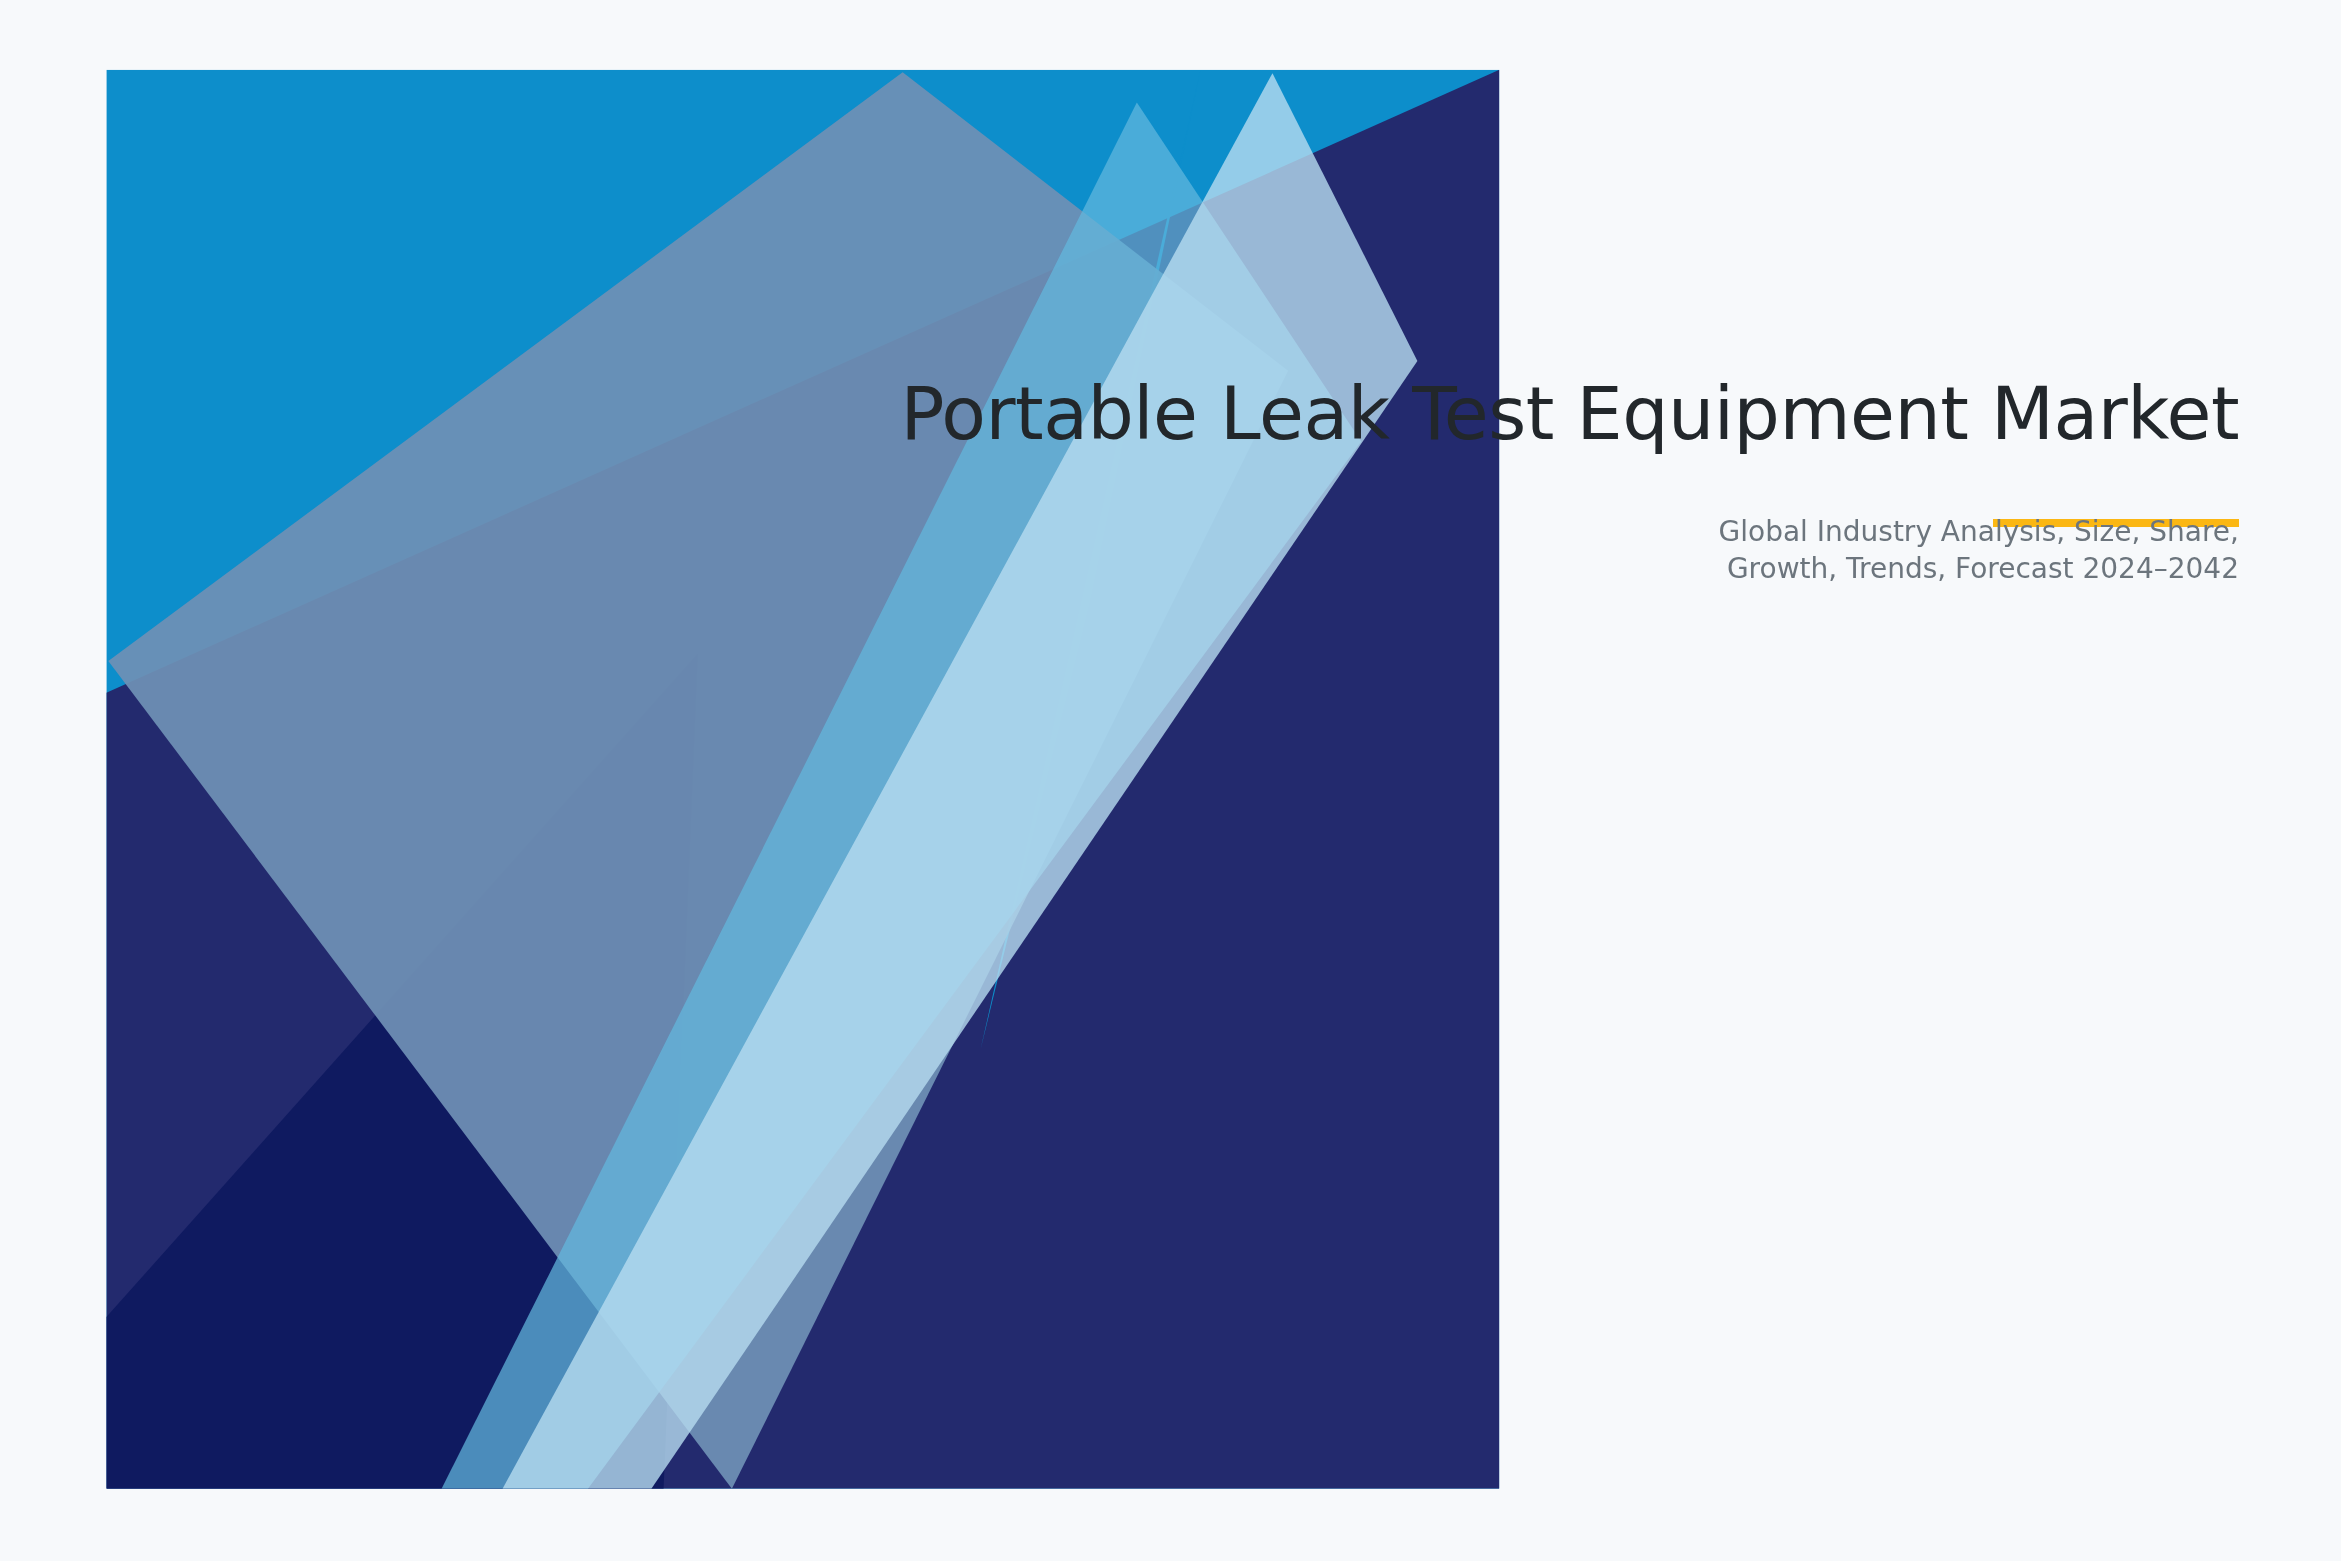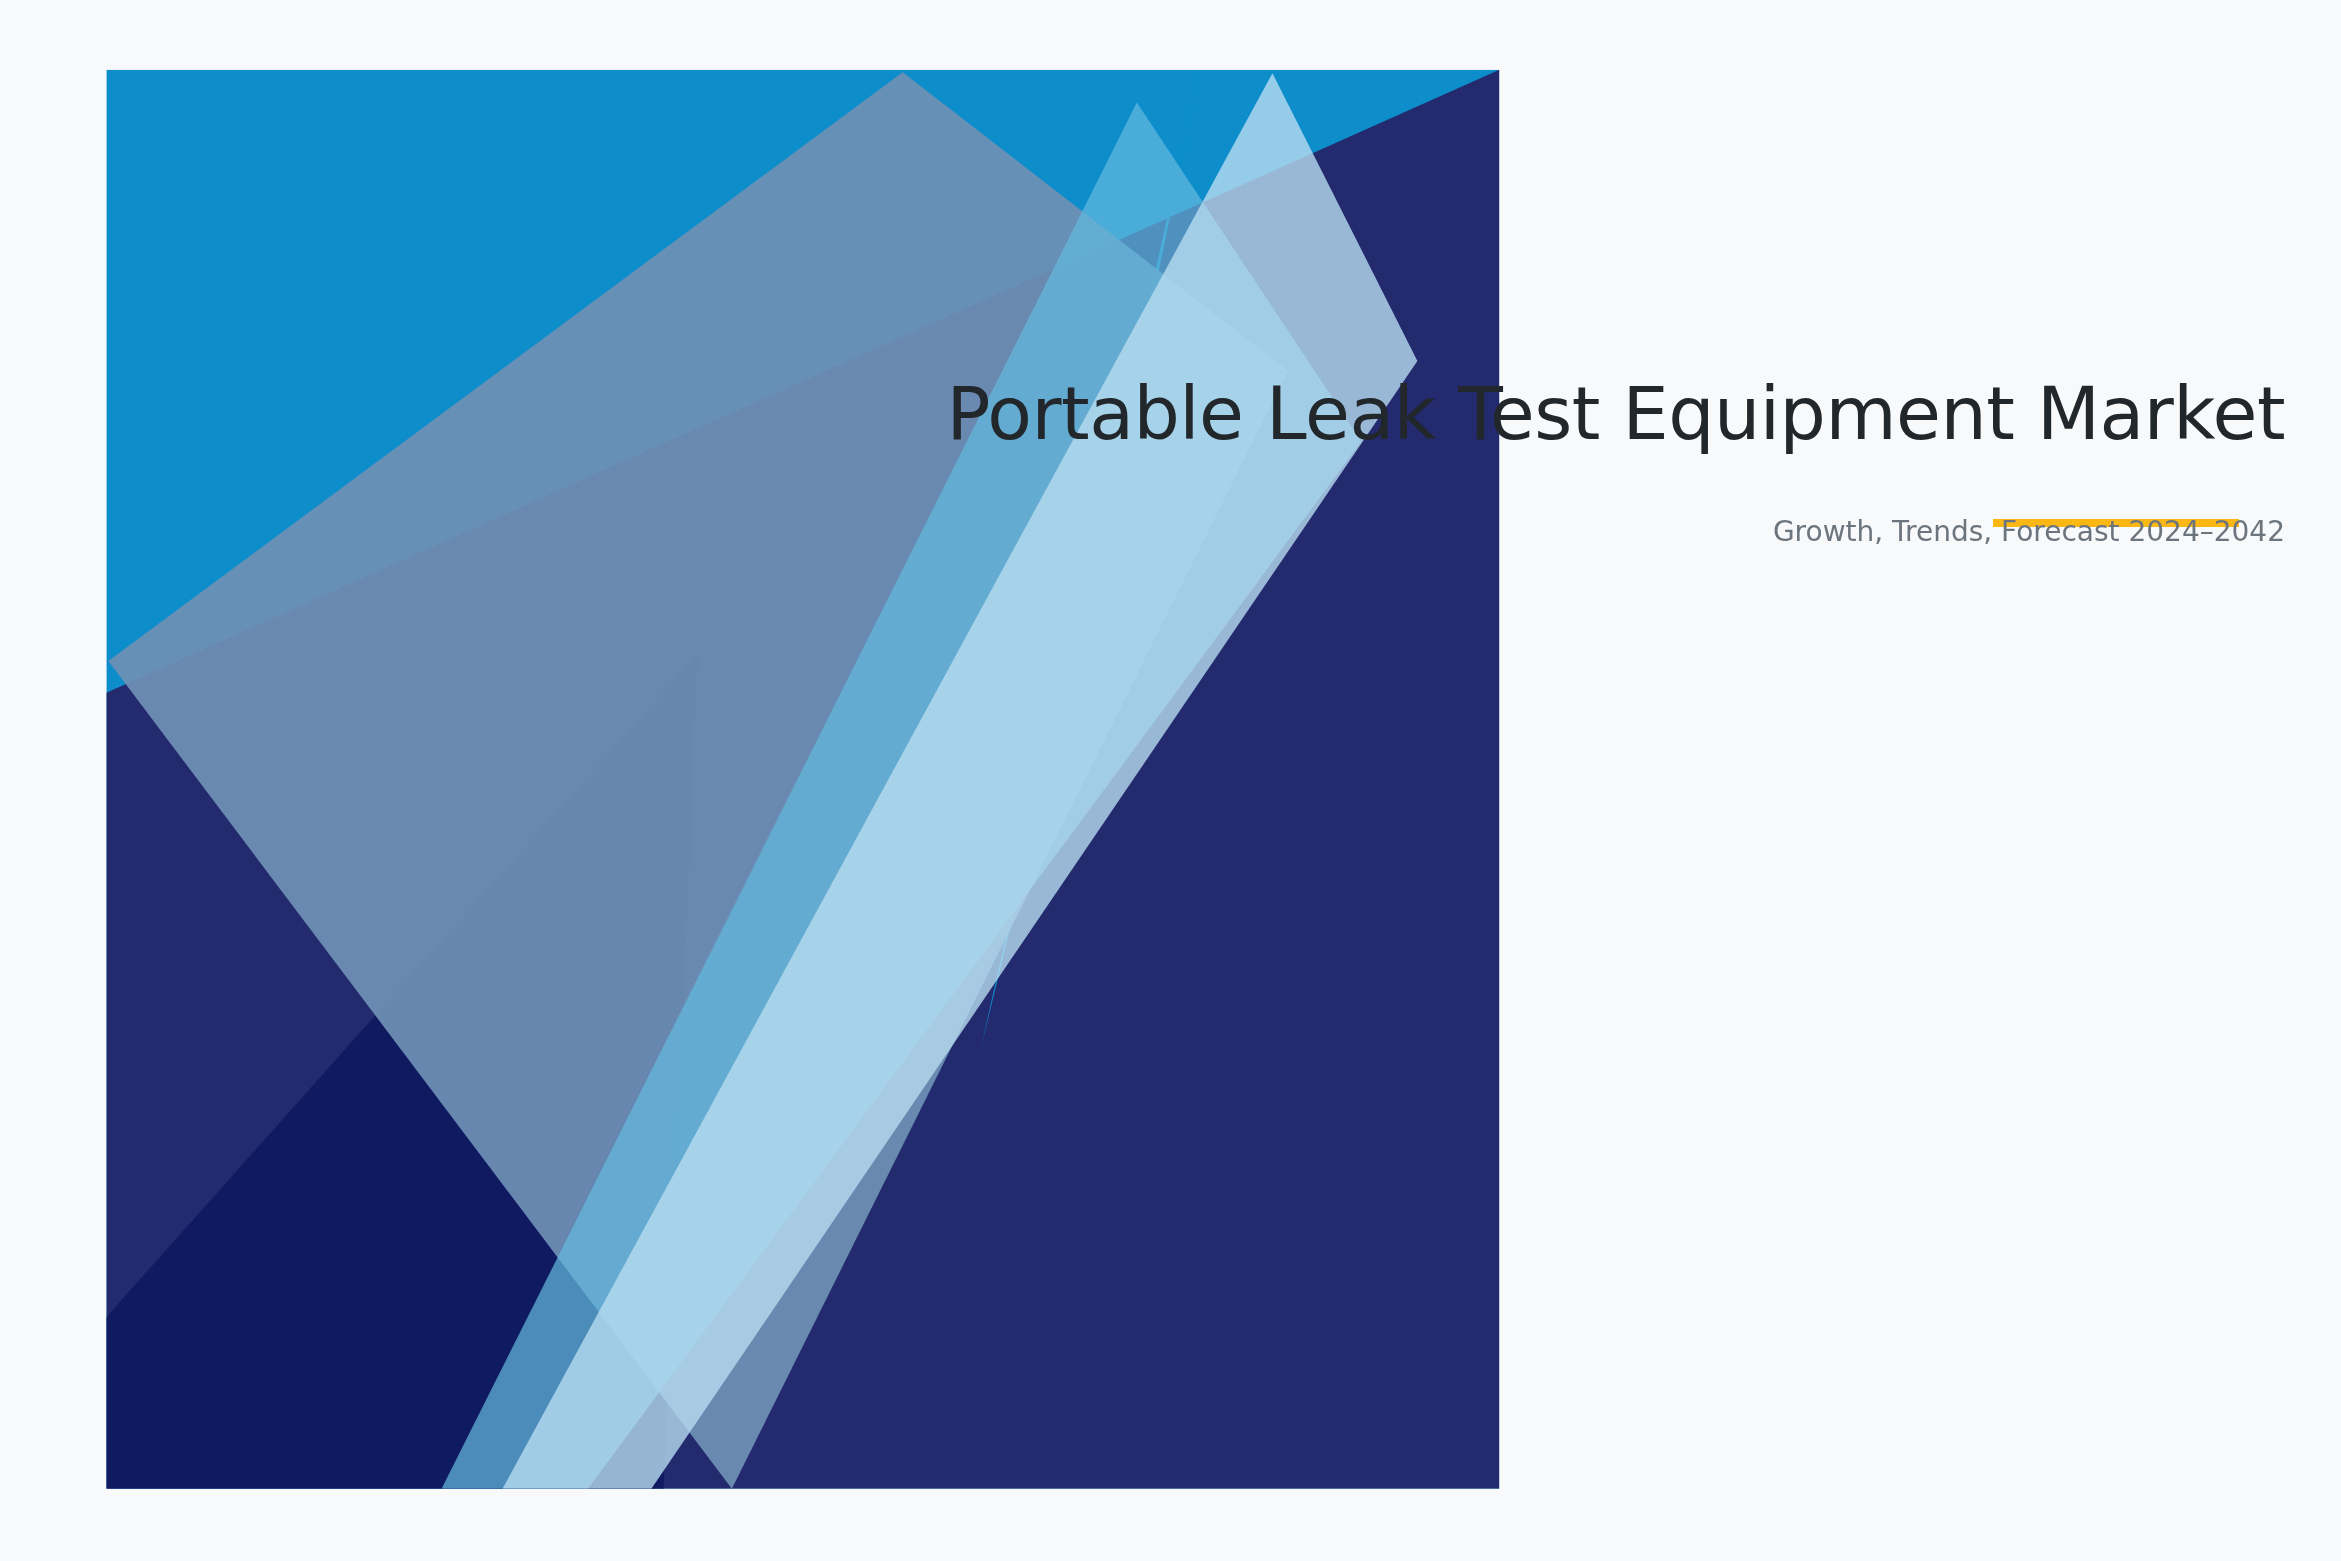--- a/index.html
+++ b/index.html
@@ -27,21 +27,21 @@
     left: 0;
     top: 0;
     width: 2342px;
     height: 1561px;
     display: block;
   }
 
   
   #text-block {
     position: absolute;
-    left: 875px;
+    left: 829px;
     top: 371px;
     width: 1410px;
     text-align: right;
   }
 
   #report-title {
     margin: 0;
     font-family: "DejaVu Sans", sans-serif;
     font-weight: 400;
     font-size: 73px;
@@ -113,18 +113,19 @@
     </g>
   </svg>
 
   <div id="title-accent"></div>
 
   <div id="text-block">
     <h1 id="report-title">
       <span class="title-line">Portable Leak Test Equipment Market</span>
     </h1>
     <p id="report-subtitle">
+      <span class="subtitle-line">Global Industry Analysis, Size, Share,</span>
       <span class="subtitle-line">Growth, Trends, Forecast 2024–2042</span>
     </p>
   </div>
 
 </div>
 
 
 </body></html>

